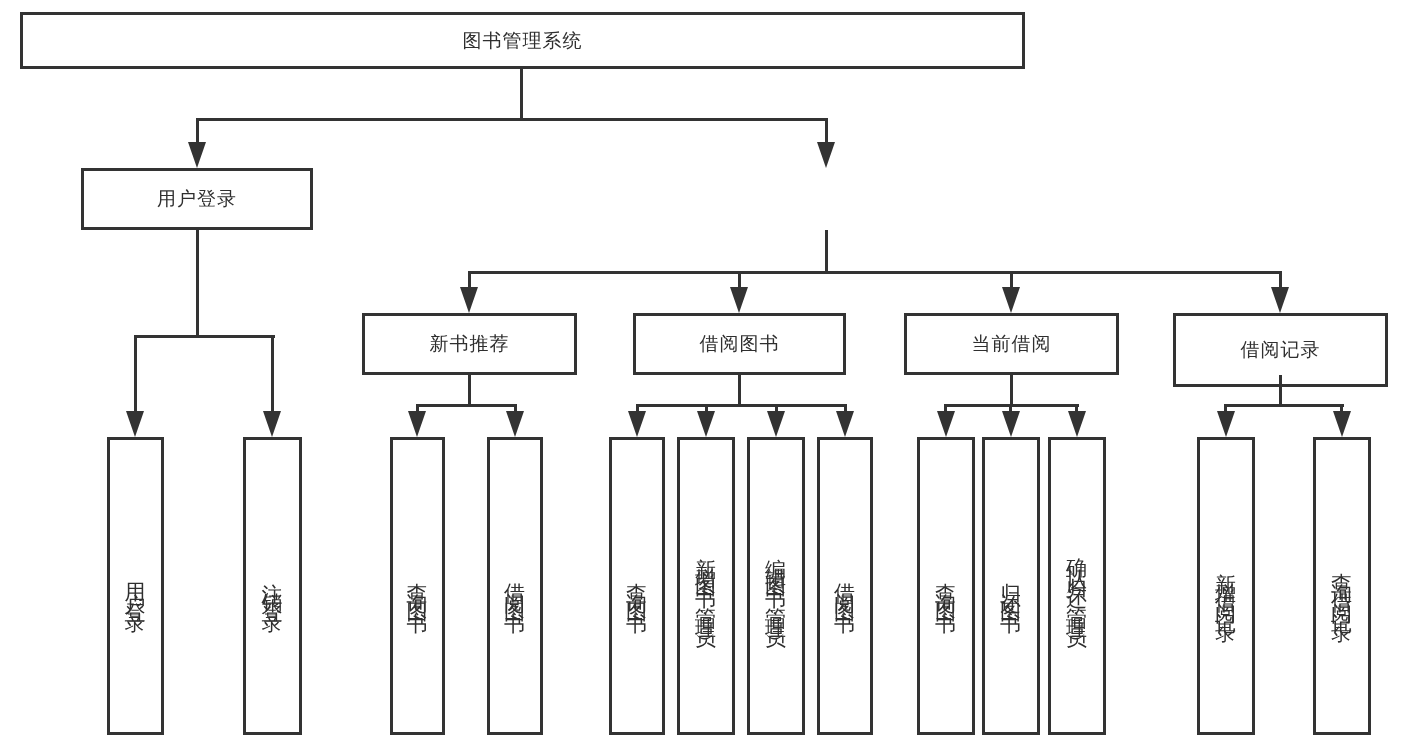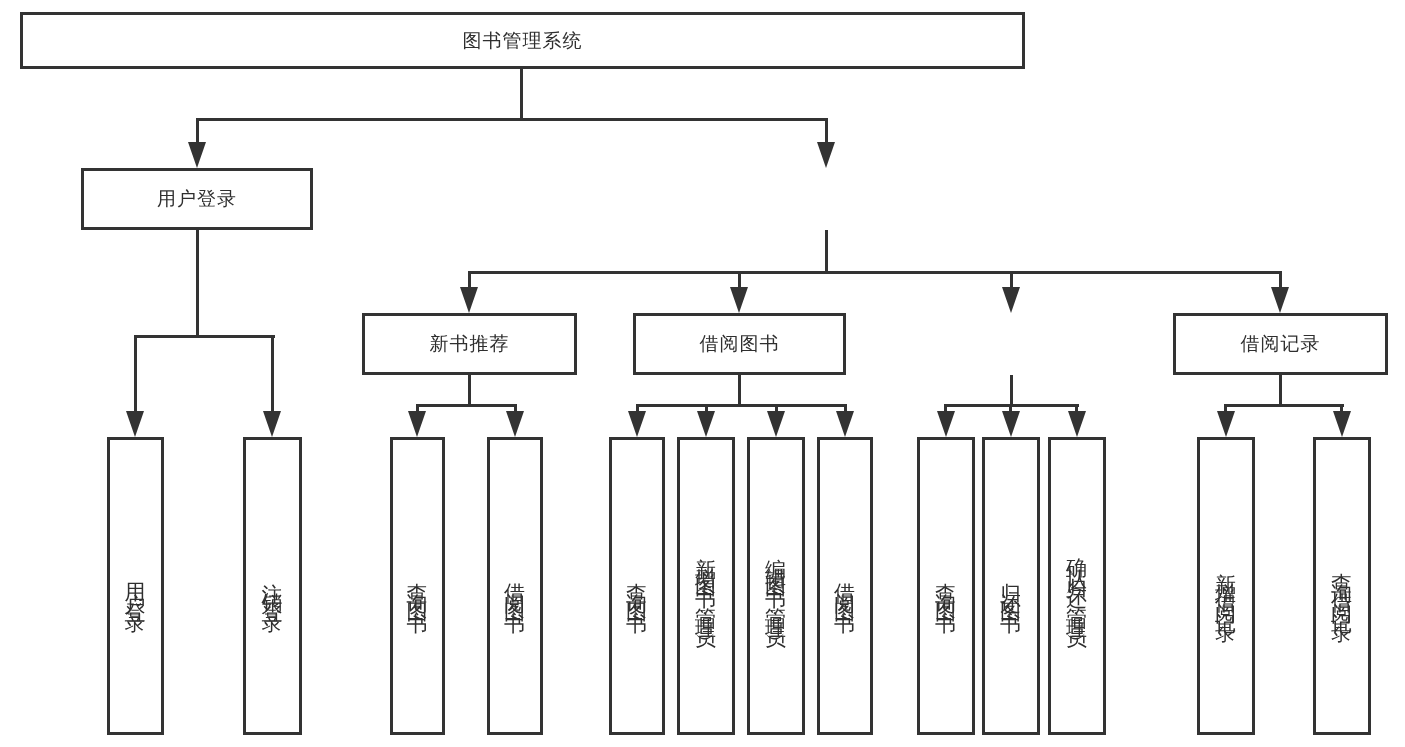--- a/index.html
+++ b/index.html
@@ -67,21 +67,24 @@
   <div class="arrow" style="left:1002px;top:287px;"></div>
   <div class="vline" style="left:1279px;top:271px;height:18px;"></div>
   <div class="arrow" style="left:1271px;top:287px;"></div>
 
   <div class="box hbox" style="left:362px;top:313px;width:215px;height:62px;">
     <span>新书推荐</span>
   </div>
   <div class="box hbox" style="left:633px;top:313px;width:213px;height:62px;">
     <span>借阅图书</span>
   </div>
-  <div class="box hbox" style="left:1173px;top:313px;width:215px;height:62px;justify-content:center;">
+  <div class="box hbox" style="left:904px;top:313px;width:215px;height:62px;">
+    <span>当前借阅</span>
+  </div>
+  <div class="box hbox" style="left:1173px;top:313px;width:215px;height:74px;justify-content:center;">
     <span>借阅记录</span>
   </div>
 
   <div class="vline" style="left:468px;top:375px;height:31px;"></div>
   <div class="hline" style="left:416px;top:404px;width:101px;"></div>
   <div class="vline" style="left:416px;top:404px;height:9px;"></div>
   <div class="arrow" style="left:408px;top:411px;"></div>
   <div class="vline" style="left:514px;top:404px;height:9px;"></div>
   <div class="arrow" style="left:506px;top:411px;"></div>
 

